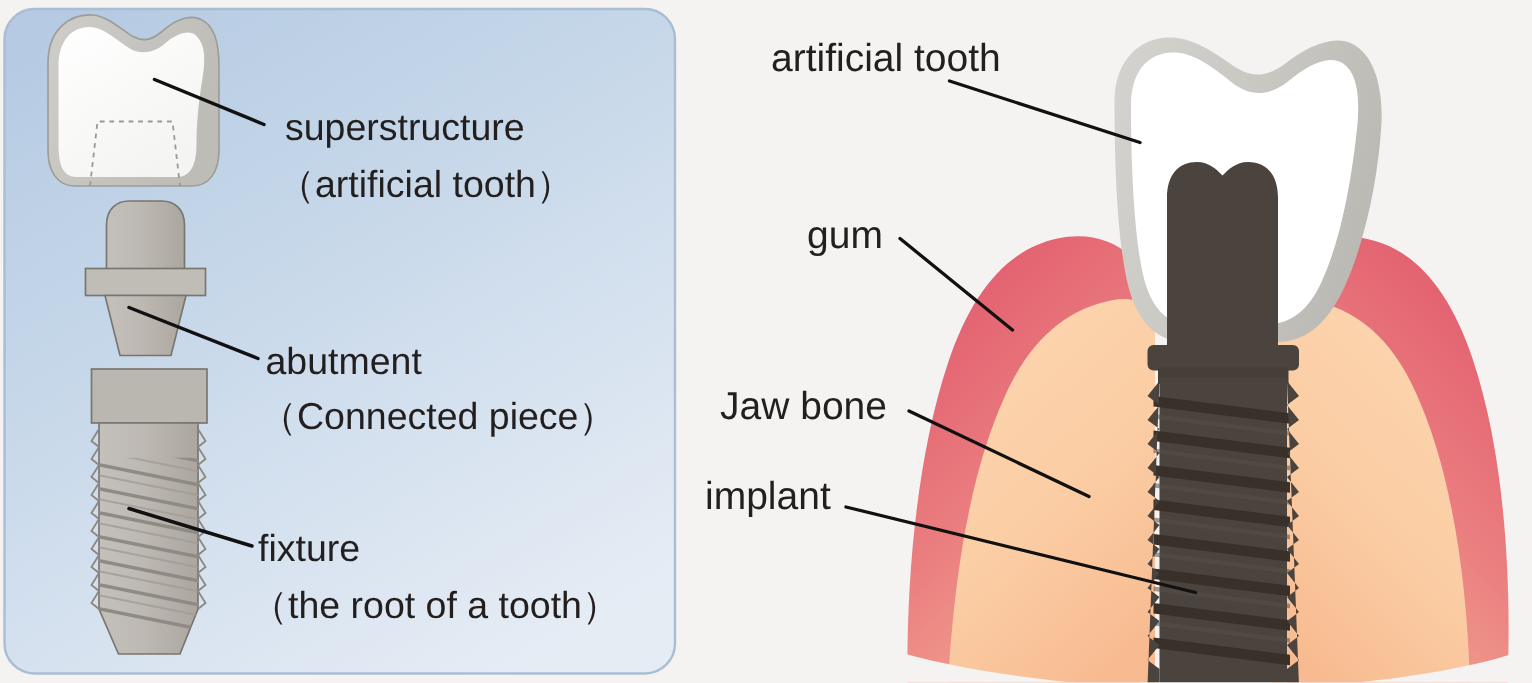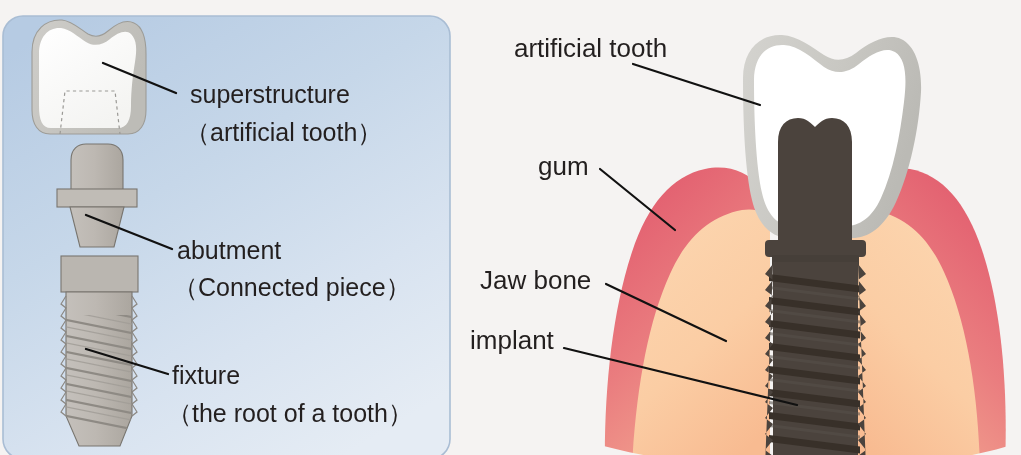--- a/index.html
+++ b/index.html
@@ -13,21 +13,21 @@
   }
   #page {
     position: relative;
     width: 1021px;
     height: 455px;
     background: #f5f3f2;
     overflow: hidden;
   }
   .panel {
     position: absolute;
-    top: 12px;
+    top: 2px;
     height: 439px;
   }
   #left-panel  { left: 0;   width: 460px; }
   #right-panel { left: 460px; width: 561px; }
   svg { display: block; }
   .diagram-label {
     font-family: "Liberation Sans", "DejaVu Sans", sans-serif;
     fill: #231f1f;
   }
 </style>

